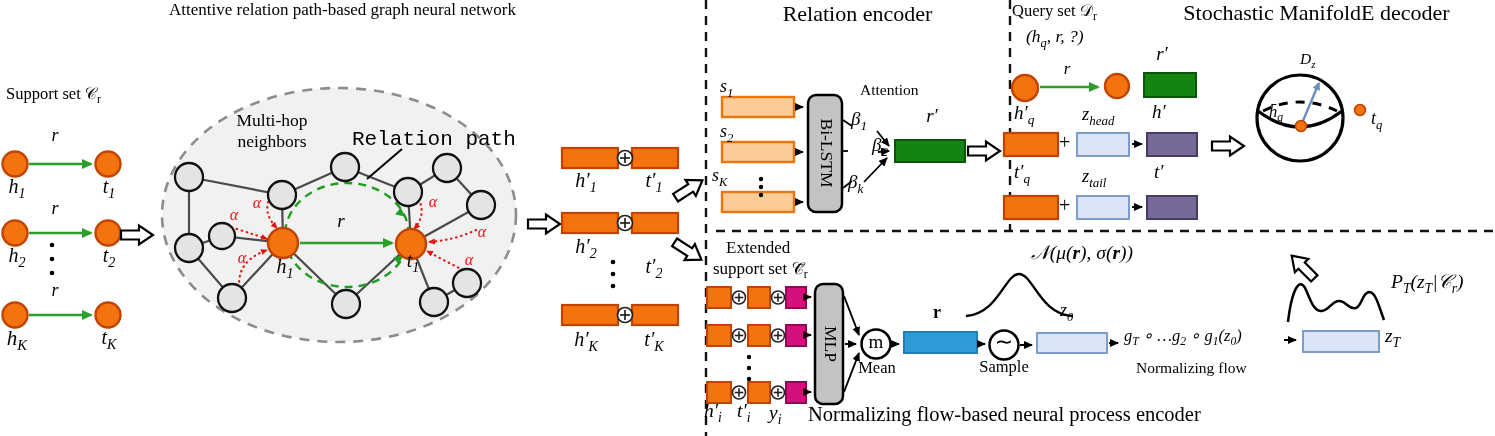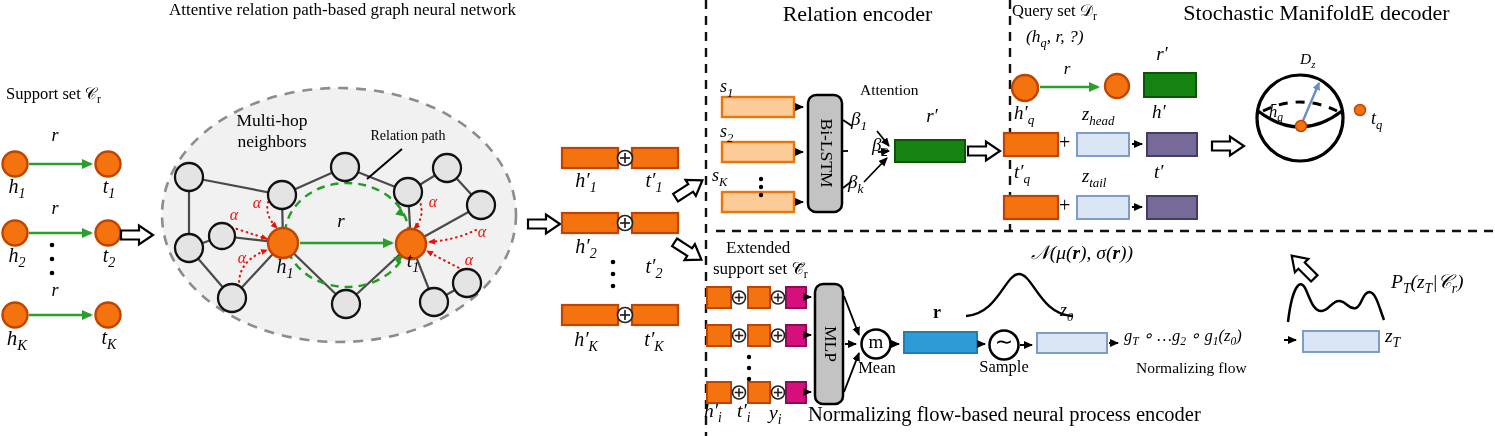--- a/index.html
+++ b/index.html
@@ -308,21 +308,21 @@
 <div class="lbl it ctr" style="left:43px;top:281px;width:24px;font-size:18px;">r</div>
 <div class="lbl it ctr" style="left:0px;top:176px;width:34px;font-size:20px;"><span>h</span><sub>1</sub></div>
 <div class="lbl it ctr" style="left:92px;top:176px;width:34px;font-size:20px;"><span>t</span><sub>1</sub></div>
 <div class="lbl it ctr" style="left:0px;top:245px;width:34px;font-size:20px;"><span>h</span><sub>2</sub></div>
 <div class="lbl it ctr" style="left:92px;top:245px;width:34px;font-size:20px;"><span>t</span><sub>2</sub></div>
 <div class="lbl it ctr" style="left:0px;top:327px;width:34px;font-size:21px;"><span>h</span><sub>K</sub></div>
 <div class="lbl it ctr" style="left:92px;top:327px;width:34px;font-size:20px;"><span>t</span><sub>K</sub></div>
 
 <div class="lbl ctr" style="left:222px;top:111px;width:100px;font-size:17.5px;">Multi-hop</div>
 <div class="lbl ctr" style="left:222px;top:132px;width:100px;font-size:17.5px;">neighbors</div>
-<div class="lbl ctr" style="left:352px;top:129px;width:112px;font-size:14px;">Relation path</div>
+<div class="lbl ctr" style="left:352px;top:129px;width:112px;font-size:21px;font-family:Liberation Mono, monospace;">Relation path</div>
 <div class="lbl it ctr" style="left:329px;top:211px;width:24px;font-size:19px;">r</div>
 <div class="lbl it ctr" style="left:268px;top:256px;width:34px;font-size:20px;"><span>h</span><sub>1</sub></div>
 <div class="lbl it ctr" style="left:396px;top:250px;width:34px;font-size:20px;"><span>t</span><sub>1</sub></div>
 <div class="lbl it red ctr" style="left:248px;top:195px;width:18px;font-size:16px;">α</div>
 <div class="lbl it red ctr" style="left:225px;top:207px;width:18px;font-size:16px;">α</div>
 <div class="lbl it red ctr" style="left:233px;top:250px;width:18px;font-size:16px;">α</div>
 <div class="lbl it red ctr" style="left:424px;top:194px;width:18px;font-size:16px;">α</div>
 <div class="lbl it red ctr" style="left:473px;top:224px;width:18px;font-size:16px;">α</div>
 <div class="lbl it red ctr" style="left:460px;top:252px;width:18px;font-size:16px;">α</div>
 

